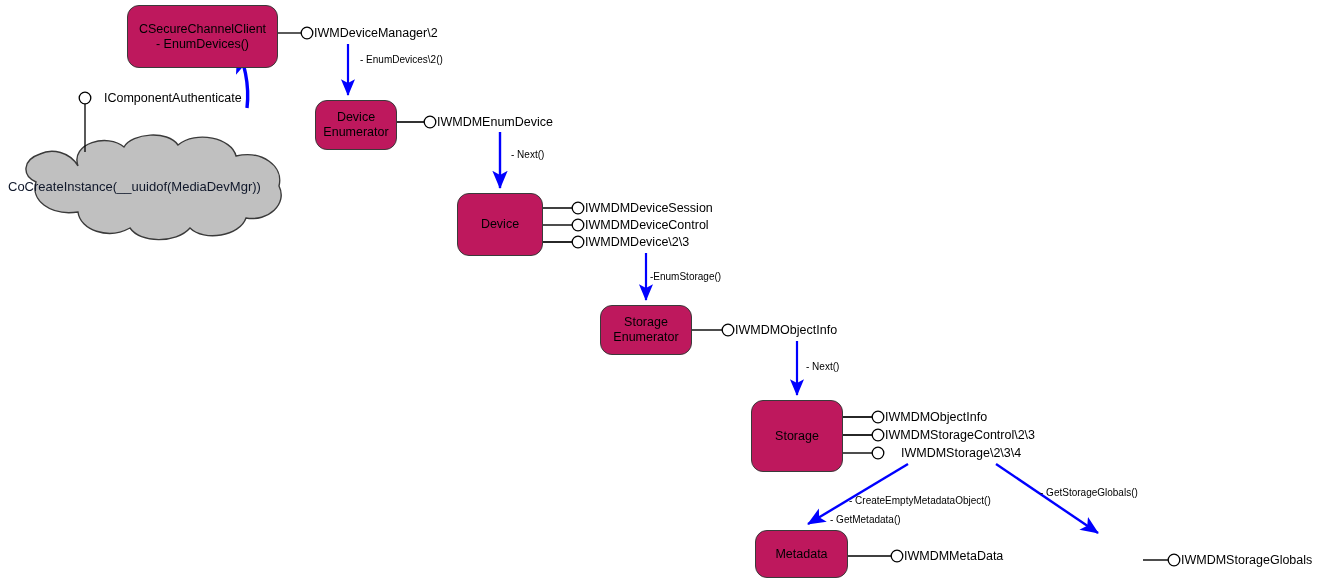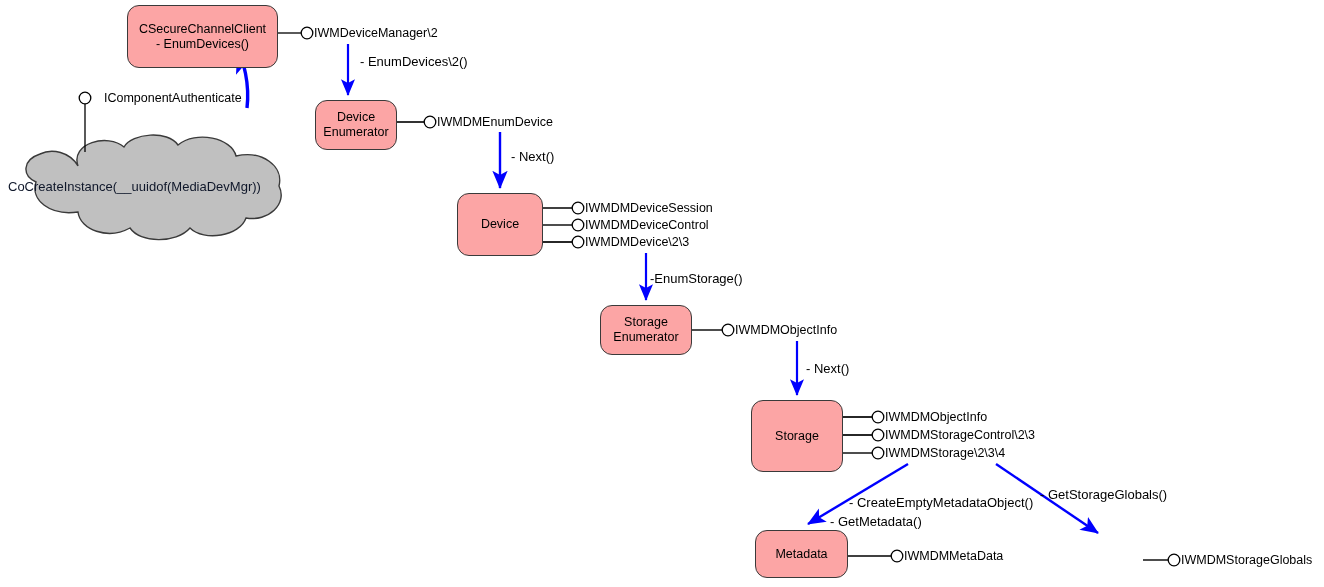--- a/index.html
+++ b/index.html
@@ -18,21 +18,21 @@
   #svg-layer {
     position: absolute;
     left: 0;
     top: 0;
     width: 1324px;
     height: 587px;
   }
   .node-box {
     position: absolute;
     box-sizing: border-box;
-    background: #fca5a5;
+    background: #be185d;
     border: 1.4px solid #3a3a3a;
     border-radius: 12px;
     display: flex;
     flex-direction: column;
     align-items: center;
     justify-content: center;
     color: #000000;
     font-family: "Liberation Sans", sans-serif;
     font-size: 12.5px;
     line-height: 15px;
@@ -54,21 +54,21 @@
     color: #000000;
     font-family: "Liberation Sans", sans-serif;
     font-size: 12.5px;
     white-space: nowrap;
   }
   .call-label {
     position: absolute;
     z-index: 6;
     color: #000000;
     font-family: "Liberation Sans", sans-serif;
-    font-size: 13px;
+    font-size: 10px;
     white-space: nowrap;
   }
 </style>
 </head>
 <body>
 
 <div id="canvas">
 
   <svg id="svg-layer" viewBox="0 0 1324 587" xmlns="http://www.w3.org/2000/svg">
     <defs>
@@ -173,21 +173,21 @@
 
   <div class="iface-label" style="left:314px; top:26px;">IWMDeviceManager\2</div>
   <div class="iface-label" style="left:92px; top:91px;padding-left:12px;">IComponentAuthenticate</div>
   <div class="iface-label" style="left:437px; top:115px;">IWMDMEnumDevice</div>
   <div class="iface-label" style="left:585px; top:201px;">IWMDMDeviceSession</div>
   <div class="iface-label" style="left:585px; top:218px;">IWMDMDeviceControl</div>
   <div class="iface-label" style="left:585px; top:235px;">IWMDMDevice\2\3</div>
   <div class="iface-label" style="left:735px; top:323px;">IWMDMObjectInfo</div>
   <div class="iface-label" style="left:885px; top:410px;text-align:center;">IWMDMObjectInfo</div>
   <div class="iface-label" style="left:885px; top:428px;">IWMDMStorageControl\2\3</div>
-  <div class="iface-label" style="left:885px; top:446px;">IWMDMStorage\2\3\4</div>
+  <div class="iface-label" style="left:885px; top:446px;padding-left:16px;">IWMDMStorage\2\3\4</div>
   <div class="iface-label" style="left:904px; top:549px;">IWMDMMetaData</div>
   <div class="iface-label" style="left:1181px; top:553px;">IWMDMStorageGlobals</div>
 
   <div class="call-label" style="left:360px; top:54px;">- EnumDevices\2()</div>
   <div class="call-label" style="left:511px; top:149px;">- Next()</div>
   <div class="call-label" style="left:650px; top:271px;">-EnumStorage()</div>
   <div class="call-label" style="left:806px; top:361px;">- Next()</div>
   <div class="call-label" style="left:849px; top:495px;">- CreateEmptyMetadataObject()</div>
   <div class="call-label" style="left:830px; top:514px;">- GetMetadata()</div>
   <div class="call-label" style="left:1040px; top:487px;">- GetStorageGlobals()</div>

